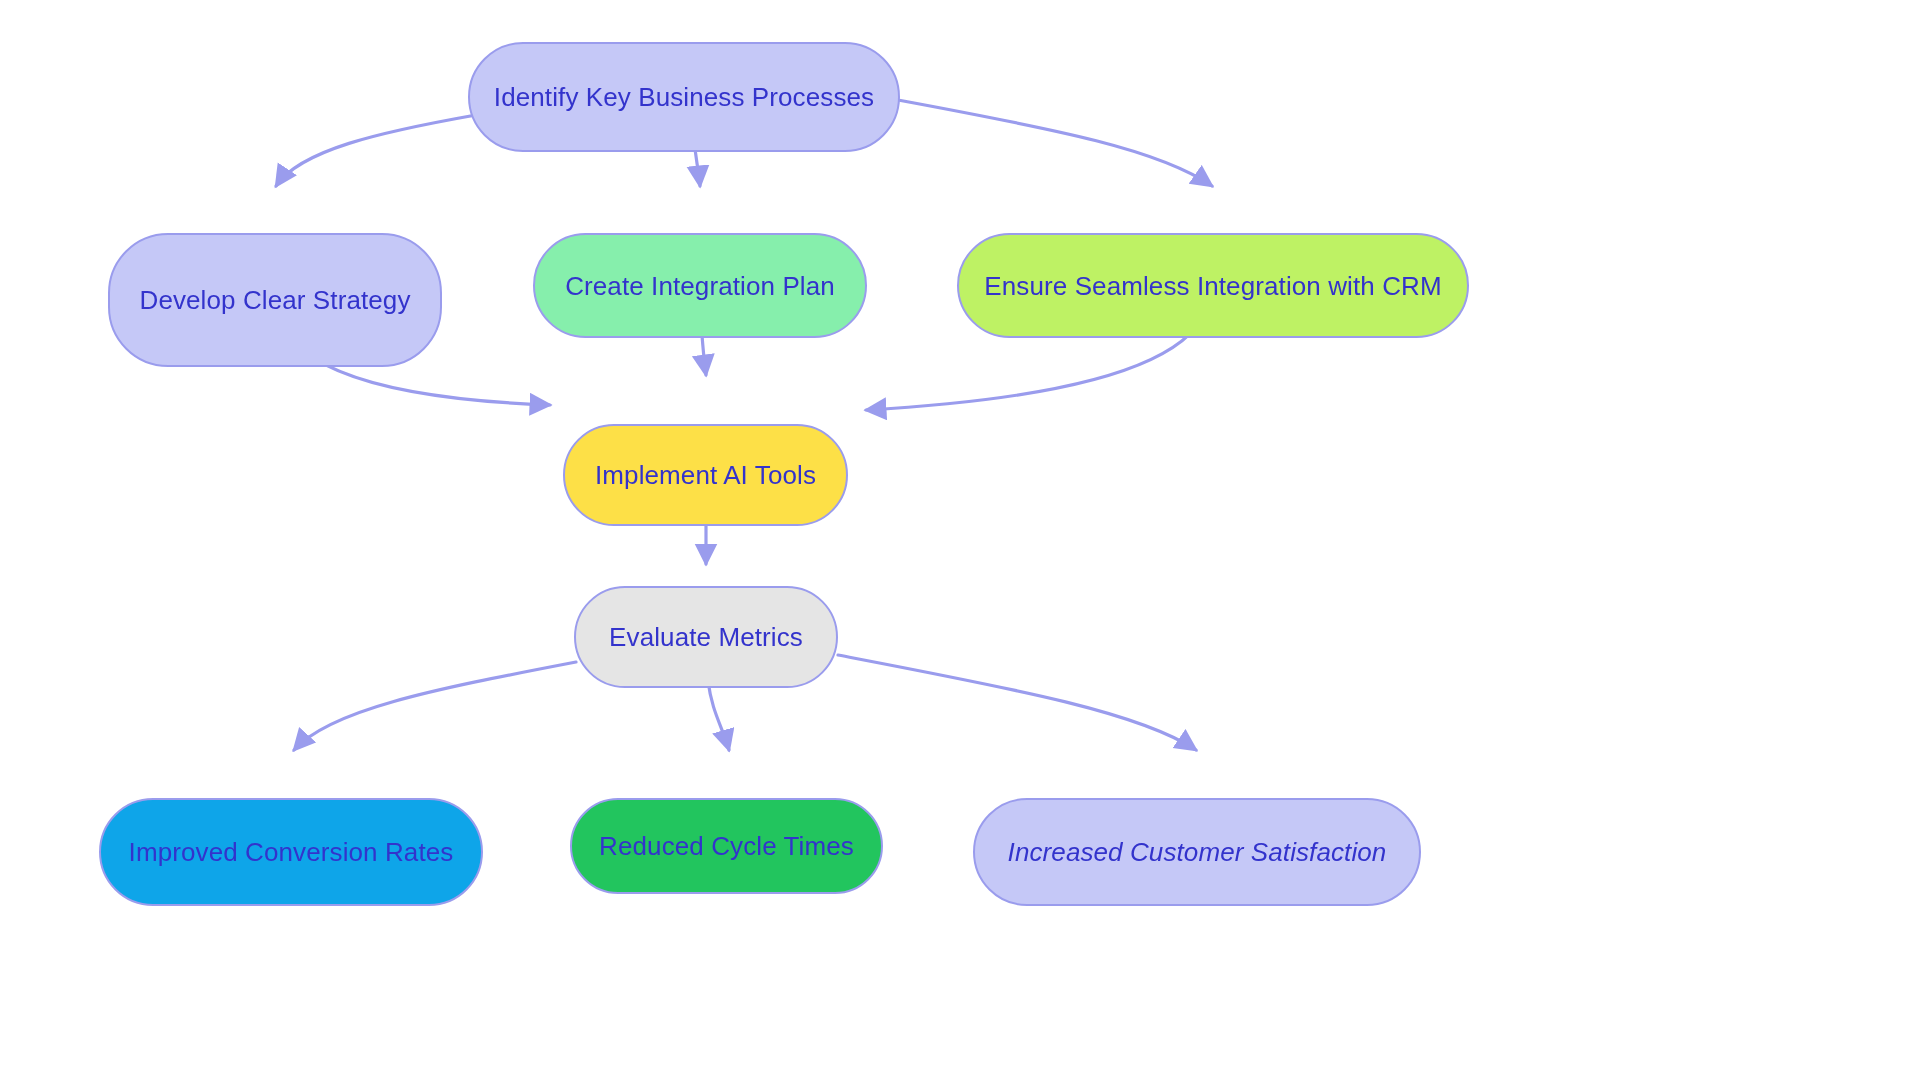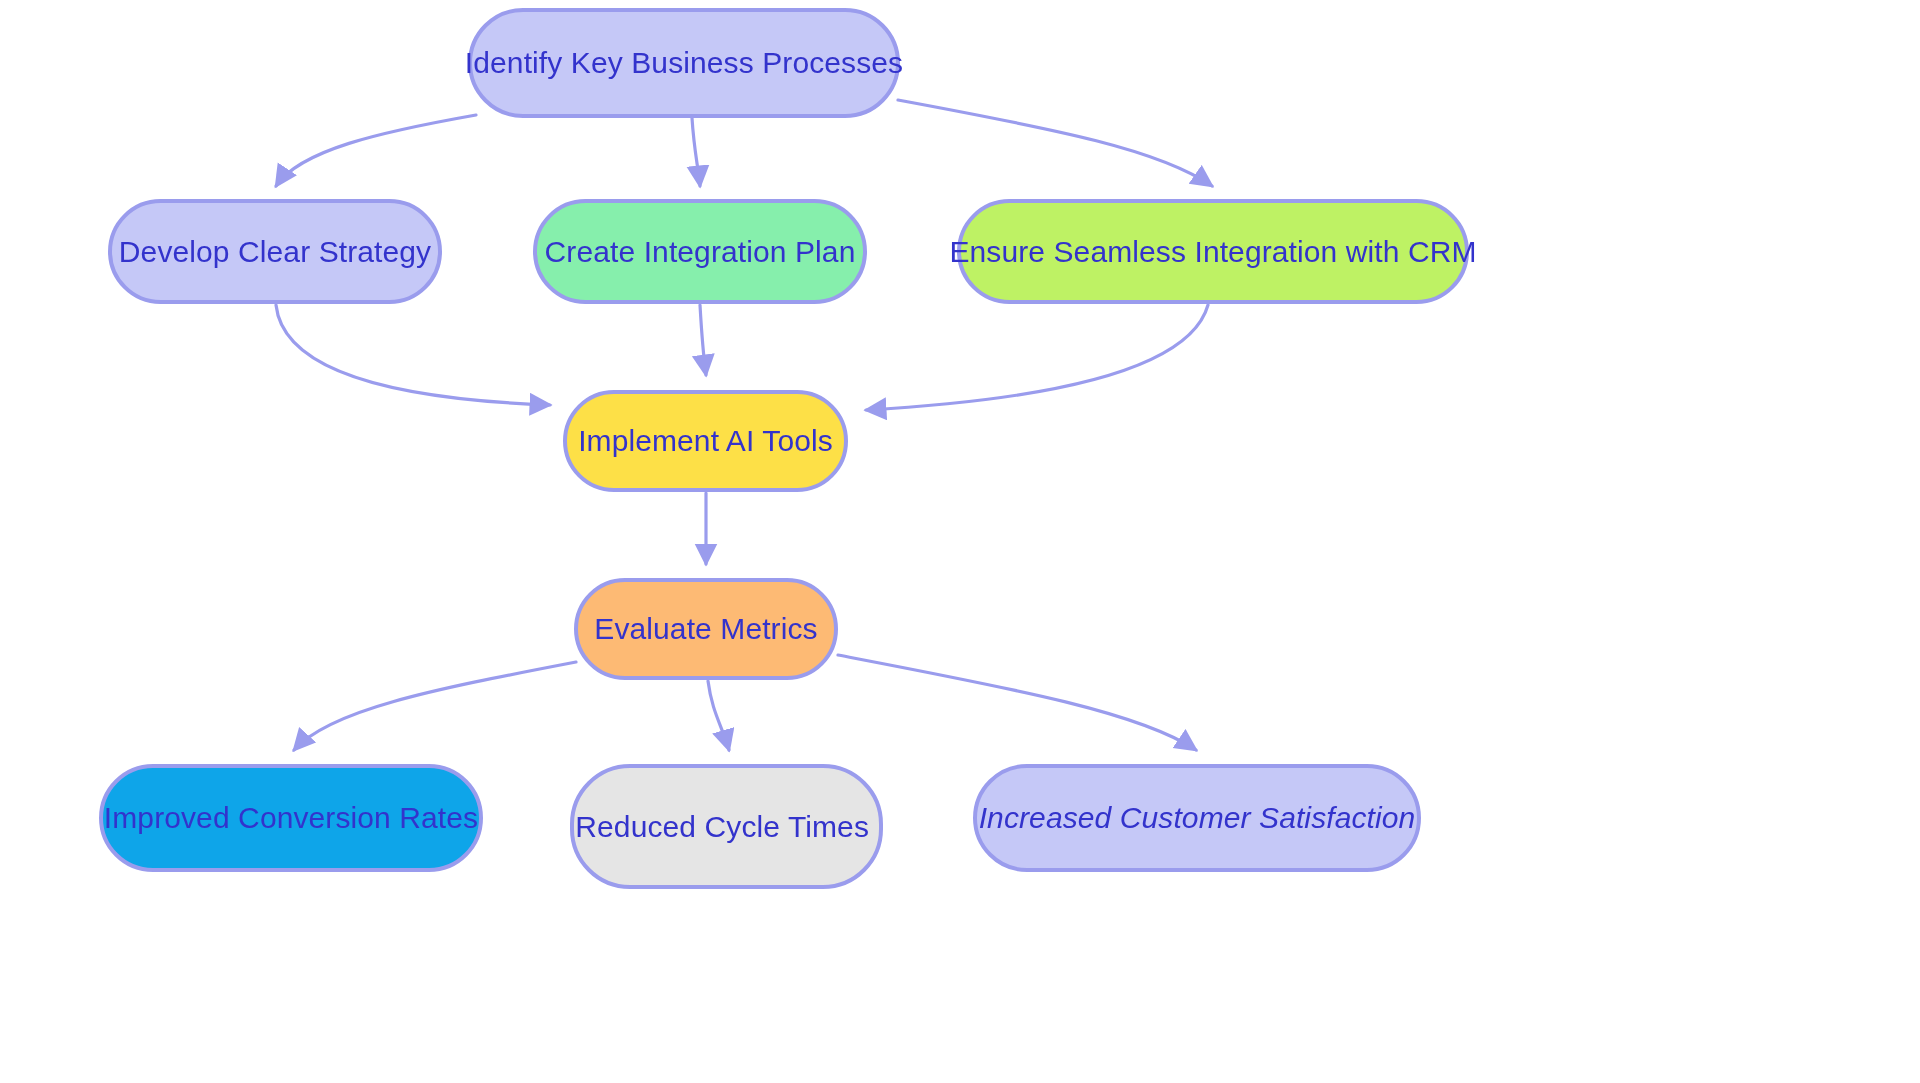--- a/index.html
+++ b/index.html
@@ -27,29 +27,30 @@
     height: 1083px;
     pointer-events: none;
   }
   .node {
     position: absolute;
     box-sizing: border-box;
     display: flex;
     align-items: center;
     justify-content: center;
     background: #c5c8f7;
-    border: 4px solid #b91c1c;
+    border: 2px solid #b91c1c;
     border-radius: 60px;
     color: #3333cc;
-    font-size: 30px;
+    font-size: 26px;
     font-weight: 400;
     letter-spacing: 0.1px;
     white-space: nowrap;
     text-align: center;
     line-height: 1;
+    margin-top: 34px;
   }
   .node-label {
     display: block;
     padding: 0 10px;
     color: #3333cc;
   }
 </style>
 </head>
 <body>
 
@@ -72,39 +73,39 @@
         <path d="M 576 662 C 430 690 330 710 294 750" fill="none" stroke="#9a9ced" stroke-width="3.2" stroke-linecap="round" marker-end="url(#arrowhead)"></path>
         <path d="M 708 681 C 712 712 722 726 729 750" fill="none" stroke="#9a9ced" stroke-width="3.2" stroke-linecap="round" marker-end="url(#arrowhead)"></path>
         <path d="M 838 655 C 1010 688 1140 712 1196 750" fill="none" stroke="#9a9ced" stroke-width="3.2" stroke-linecap="round" marker-end="url(#arrowhead)"></path>
       </g>
   </svg>
 
   <div id="node-group">
       <div class="node" style="left: 468px; top: 8px; width: 432px; height: 110px; background: rgb(197, 200, 247); border-color: rgb(154, 156, 237);">
         <span class="node-label">Identify Key Business Processes</span>
       </div>
-      <div class="node" style="left: 108px; top: 199px; width: 334px; height: 105px; background: rgb(197, 200, 247); border-color: rgb(154, 156, 237);">
+      <div class="node" style="left: 108px; top: 199px; width: 334px; height: 134px; background: rgb(197, 200, 247); border-color: rgb(154, 156, 237);">
         <span class="node-label">Develop Clear Strategy</span>
       </div>
       <div class="node" style="left: 533px; top: 199px; width: 334px; height: 105px; background: #86efac; border-color: rgb(154, 156, 237);">
         <span class="node-label">Create Integration Plan</span>
       </div>
       <div class="node" style="left: 957px; top: 199px; width: 512px; height: 105px; background: #bef264; border-color: rgb(154, 156, 237);">
         <span class="node-label">Ensure Seamless Integration with CRM</span>
       </div>
       <div class="node" style="left: 563px; top: 390px; width: 285px; height: 102px; background: #fde047; border-color: rgb(154, 156, 237);">
         <span class="node-label">Implement AI Tools</span>
       </div>
-      <div class="node" style="left: 574px; top: 578px; width: 264px; height: 102px; background: #fdba74; border-color: rgb(154, 156, 237);">
+      <div class="node" style="left: 574px; top: 552px; width: 264px; height: 102px; background: #e5e5e5; border-color: rgb(154, 156, 237);">
         <span class="node-label">Evaluate Metrics</span>
       </div>
       <div class="node" style="left: 99px; top: 764px; width: 384px; height: 108px; background: #0ea5e9; border-color: rgb(154, 156, 237);">
         <span class="node-label">Improved Conversion Rates</span>
       </div>
-      <div class="node" style="left: 570px; top: 764px; width: 313px; height: 125px; background: #e5e5e5; border-color: rgb(154, 156, 237); justify-content: flex-end;">
+      <div class="node" style="left: 570px; top: 764px; width: 313px; height: 96px; background: #22c55e; border-color: rgb(154, 156, 237);">
         <span class="node-label">Reduced Cycle Times</span>
       </div>
       <div class="node" style="left: 973px; top: 764px; width: 448px; height: 108px; background: rgb(197, 200, 247); border-color: rgb(154, 156, 237); font-style: italic;">
         <span class="node-label">Increased Customer Satisfaction</span>
       </div>
     </div>
 
 </div>
 
 </body></html>

